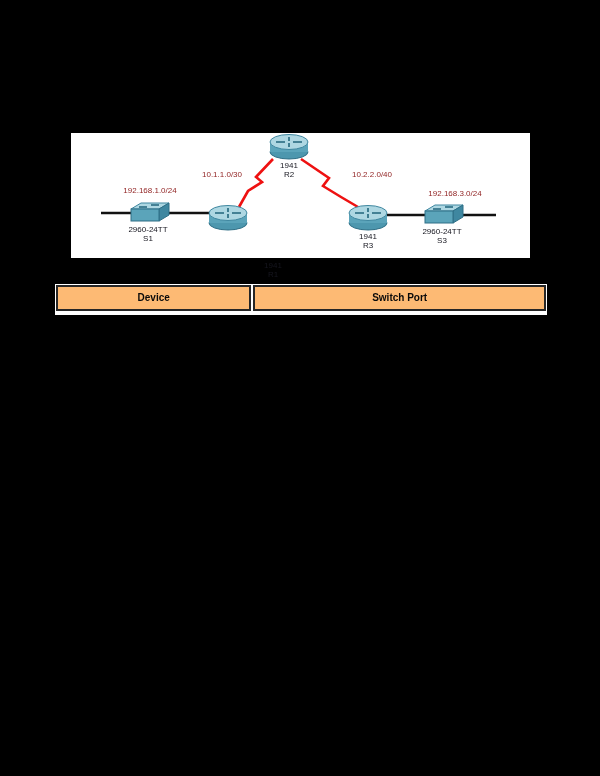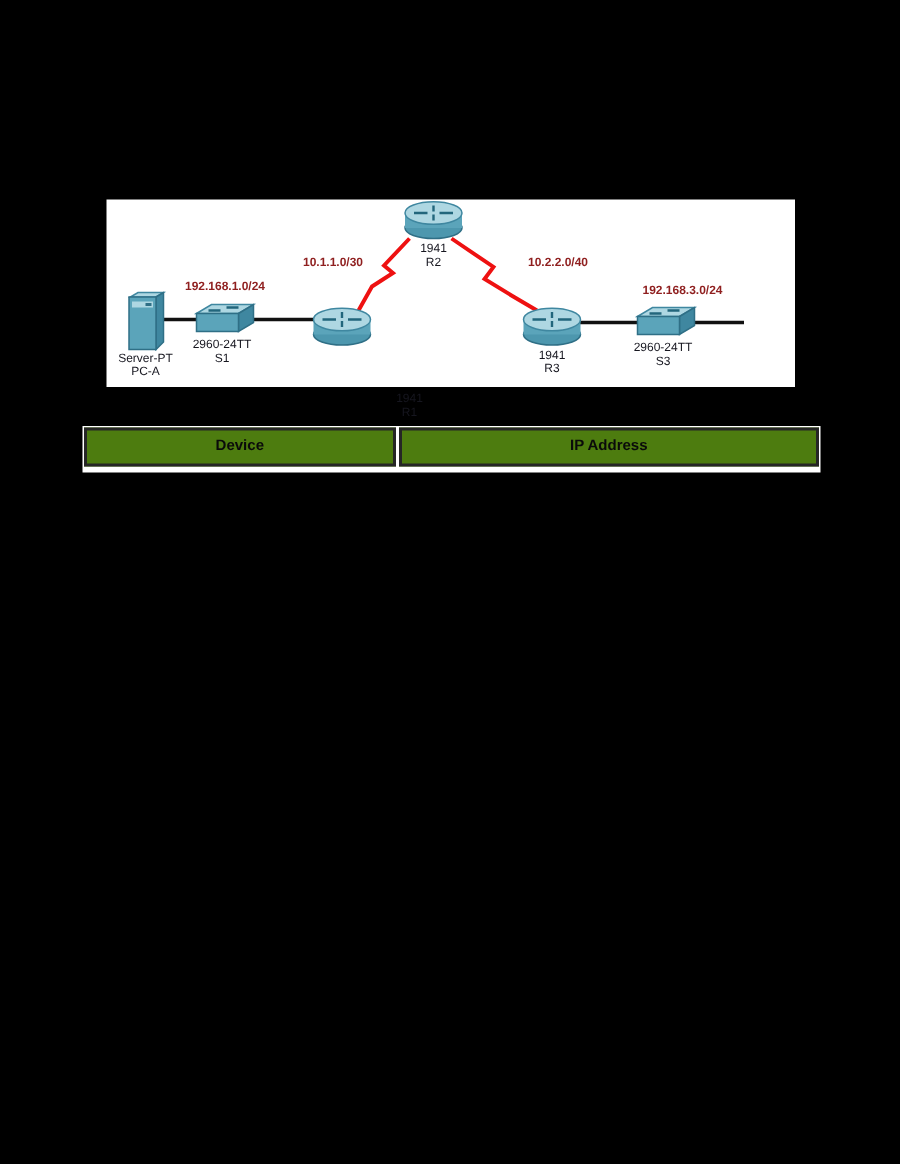--- a/index.html
+++ b/index.html
@@ -6,26 +6,26 @@
   .page{position:relative;width:600px;height:776px;background:#000;overflow:hidden;
         font-family:"Liberation Sans",sans-serif;}
   
   .panel{position:absolute;left:71px;top:133px;width:459px;height:125px;background:#fff;}
   .wires{position:absolute;left:0;top:0;}
   .dev{position:absolute;width:90px;text-align:center;}
   .dev .icon{display:block;margin:0 auto;}
   .devlabel{font-size:8px;line-height:9px;color:#16161f;font-weight:500;
             white-space:nowrap;text-align:center;}
   .netlabel{position:absolute;transform:translateX(-50%);font-size:8px;line-height:9px;
-            font-weight:700;color:#8f1f1f;white-space:nowrap;}
+            font-weight:400;color:#8f1f1f;white-space:nowrap;}
   .labels{position:absolute;transform:translateX(-50%);}
   
   .addr-table{position:absolute;left:55px;top:284px;width:492px;background:#fff;
               padding:1px 1px 4px 1px;display:flex;gap:2px;box-sizing:border-box;}
-  .hcell{background:#4d7c0f;border:2px solid #262626;height:22px;line-height:22px;
+  .hcell{background:#fdba74;border:2px solid #262626;height:22px;line-height:22px;
          text-align:center;font-size:10px;font-weight:700;color:#0a0a0a;
          white-space:nowrap;flex-basis:0;overflow:visible;}
   .w0{flex-grow:59}.w1{flex-grow:75}.w2{flex-grow:80}.w3{flex-grow:82}
   .w4{flex-grow:82}.w5{flex-grow:89}
 </style>
 </head>
 <body>
 
 <div class="page">
 
@@ -38,31 +38,20 @@
       <line x1="385" y1="82" x2="425" y2="82" stroke="#111" stroke-width="2.4"></line>
       <polyline points="202,26 185,44 191,49 177,58 168,74" fill="none" stroke="#ee1111" stroke-width="2.6"></polyline>
       <polyline points="230,26 258,45 252,53 270,64 287,74" fill="none" stroke="#ee1111" stroke-width="2.6"></polyline>
     </svg>
 
     <div class="netlabel" style="left:151px;top:37px;">10.1.1.0/30</div>
     <div class="netlabel" style="left:301px;top:37px;">10.2.2.0/40</div>
     <div class="netlabel" style="left:79px;top:53px;">192.168.1.0/24</div>
     <div class="netlabel" style="left:384px;top:56px;">192.168.3.0/24</div>
 
-    <div class="dev" style="left:-19px;top:61px;">
-      <svg class="icon" width="30" height="40">
-        <polygon points="5,4 10,1 27,1 22,4" fill="#aed7e2" stroke="#3f87a0" stroke-width="1"></polygon>
-        <polygon points="22,4 27,1 27,34 22,39" fill="#3f87a0" stroke="#2f6f86" stroke-width="1"></polygon>
-        <rect x="4" y="4" width="18" height="35" fill="#5ba4ba" stroke="#2f6f86" stroke-width="1"></rect>
-        <rect x="6" y="7" width="14" height="4" fill="#aed7e2"></rect>
-        <rect x="15" y="8" width="4" height="2" fill="#2f6f86"></rect>
-      </svg>
-      <div class="devlabel">Server-PT</div>
-      <div class="devlabel">PC-A</div>
-    </div>
 
     <div class="dev" style="left:32px;top:68px;">
       <svg class="icon" width="46" height="24">
         <polygon points="6,8 16,2 44,2 34,8" fill="#aed7e2" stroke="#3f87a0" stroke-width="1"></polygon>
         <polygon points="34,8 44,2 44,14 34,20" fill="#3f87a0" stroke="#2f6f86" stroke-width="1"></polygon>
         <rect x="6" y="8" width="28" height="12" fill="#5ba4ba" stroke="#2f6f86" stroke-width="1"></rect>
         <path d="M14,6 h8 M26,4 h8" stroke="#22667c" stroke-width="1.6"></path>
       </svg>
       <div class="devlabel">2960-24TT</div>
       <div class="devlabel">S1</div>
@@ -112,16 +101,16 @@
       </svg>
       <div class="devlabel">2960-24TT</div>
       <div class="devlabel">S3</div>
     </div>
 
 
   </div>
 
   <div class="addr-table">
     <div class="hcell w0">Device</div>
-    <div class="hcell w2">IP Address</div>
+    <div class="hcell w5">Switch Port</div>
   </div>
 
 </div>
 
 </body></html>

